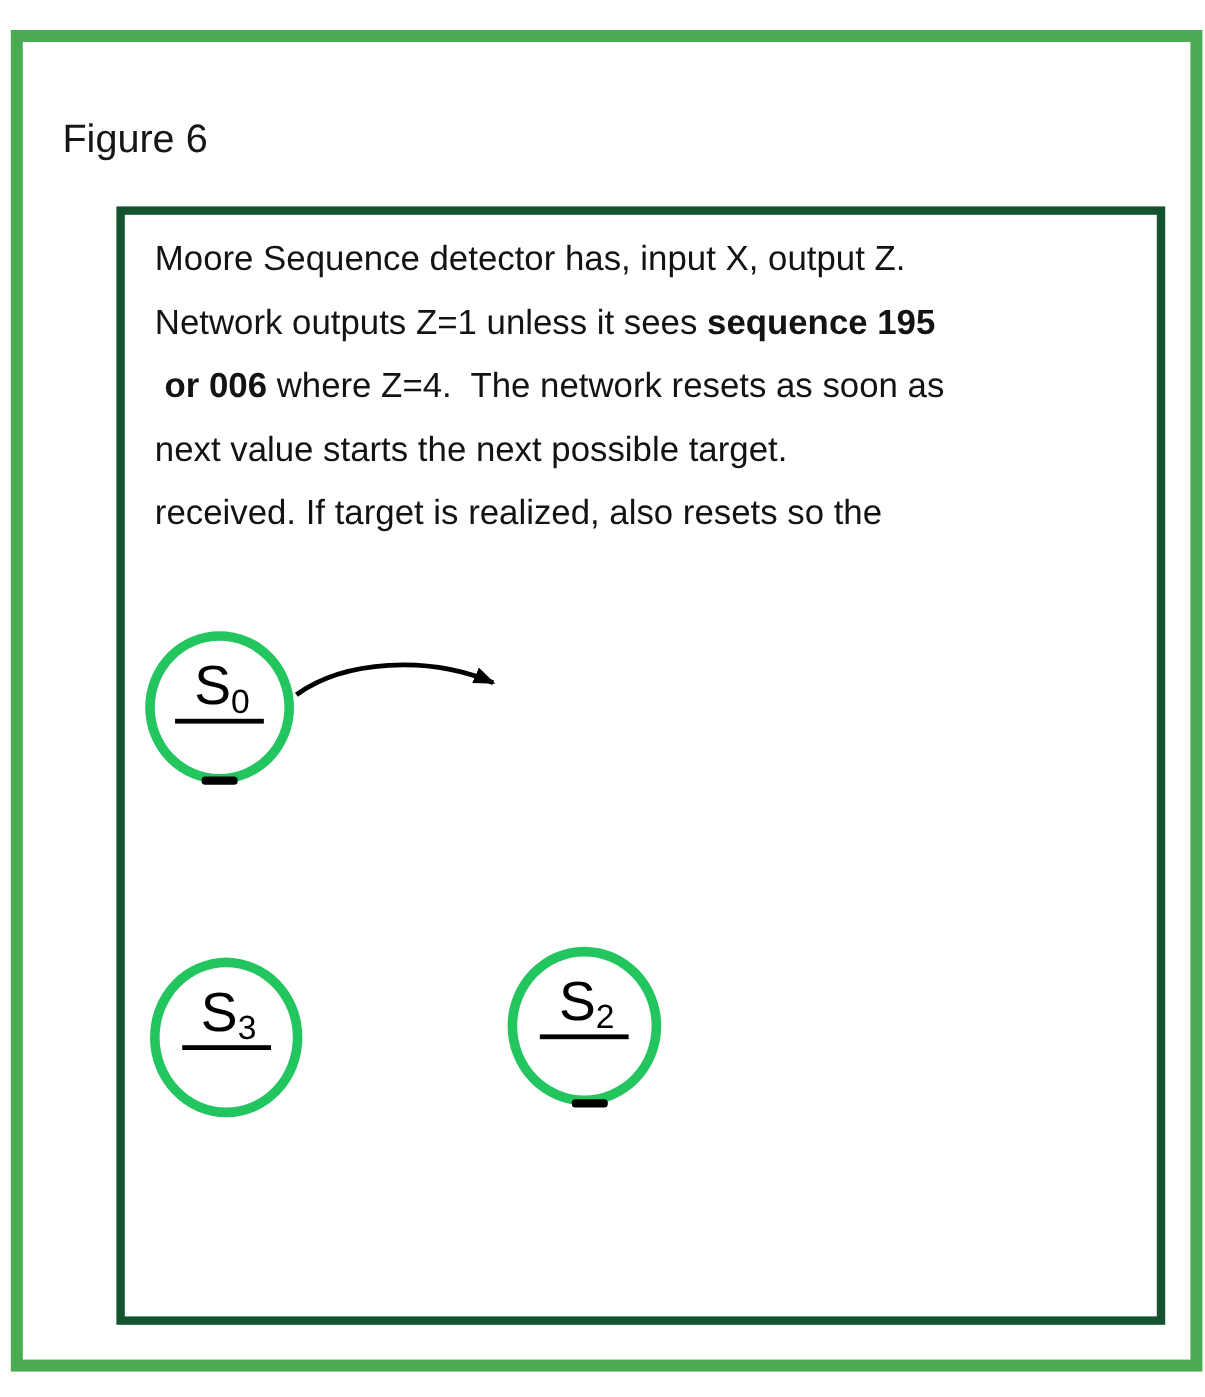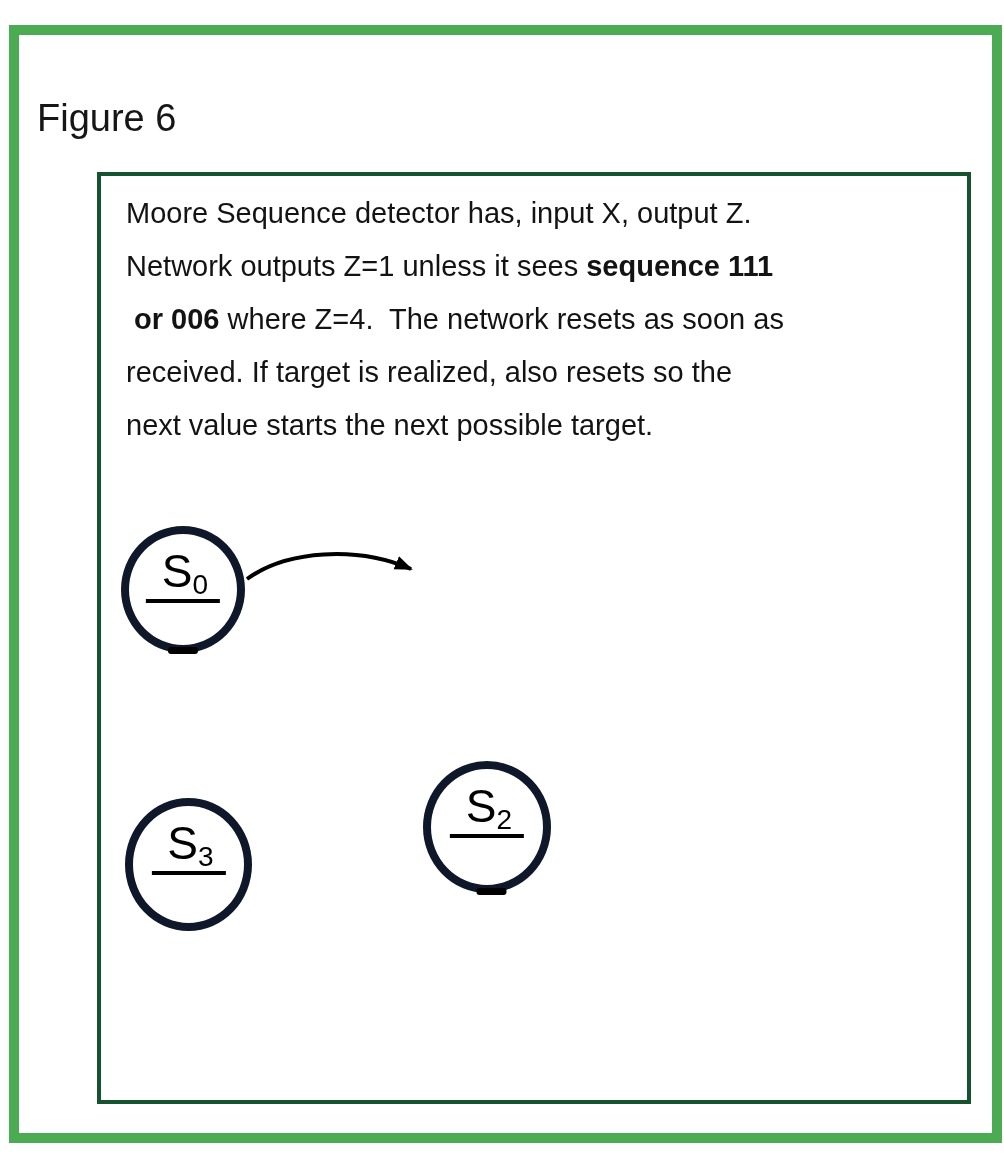--- a/index.html
+++ b/index.html
@@ -20,58 +20,58 @@
     left: 9px;
     top: 25px;
     width: 993px;
     height: 1118px;
     border: 10px solid #4aab52;
     box-sizing: border-box;
     background: #ffffff;
   }
   .figure-label {
     position: absolute;
-    left: 18px;
+    left: 33px;
     top: 62px;
-    font-size: 38px;
+    font-size: 33px;
     line-height: 1.15;
     color: #161616;
   }
   .pbox {
     position: absolute;
     left: 78px;
     top: 137px;
     width: 874px;
     height: 932px;
-    border: 4px solid #14532d;
+    border: 7px solid #14532d;
     box-sizing: border-box;
     background: #ffffff;
   }
   .ptext {
     position: absolute;
     left: 25px;
     top: 11px;
     font-size: 29px;
     line-height: 53px;
     color: #131313;
   }
   .tline { white-space: pre; }
   .b { font-weight: bold; }
 
   .state {
     position: absolute;
-    border: 8px solid #0f172a;
+    border: 8px solid #22c55e;
     border-radius: 50%;
     box-sizing: border-box;
     background: #ffffff;
   }
   #state-s0 { left: 102px; top: 491px; width: 124px; height: 127px; }
   #state-s1 { left: 404px; top: 493px; width: 128px; height: 132px; }
   #state-s3 { left: 106px; top: 763px; width: 127px; height: 133px; }
-  #state-s2 { left: 404px; top: 726px; width: 128px; height: 132px; }
+  #state-s2 { left: 404px; top: 754px; width: 128px; height: 132px; }
 
   .state-lbl {
     position: absolute;
     left: 50%;
     transform: translateX(-50%);
     top: 13px;
     font-size: 46px;
     line-height: 1.05;
     color: #000000;
     border-bottom: 4px solid #000000;
@@ -106,24 +106,24 @@
 </head>
 <body>
 
 <div class="frame">
 
   <div class="figure-label">Figure 6</div>
 
   <div class="pbox">
     <div class="ptext">
       <div class="tline"><span>Moore Sequence detector has, input X, output Z.</span></div>
-      <div class="tline"><span>Network outputs Z=1 unless it sees </span><span class="b">sequence 111</span></div>
+      <div class="tline"><span>Network outputs Z=1 unless it sees </span><span class="b">sequence 195</span></div>
       <div class="tline"><span class="b"> or 006</span><span> where Z=4.  The network resets as soon as</span></div>
+      <div class="tline"><span>next value starts the next possible target.</span></div>
       <div class="tline"><span>received. If target is realized, also resets so the</span></div>
-      <div class="tline"><span>next value starts the next possible target.</span></div>
     </div>
 
   </div>
 
   <div class="state" id="state-s0">
     <span class="state-lbl"><span>S</span><span class="state-sub">0</span></span>
     <span class="nub"></span>
   </div>
 
 

